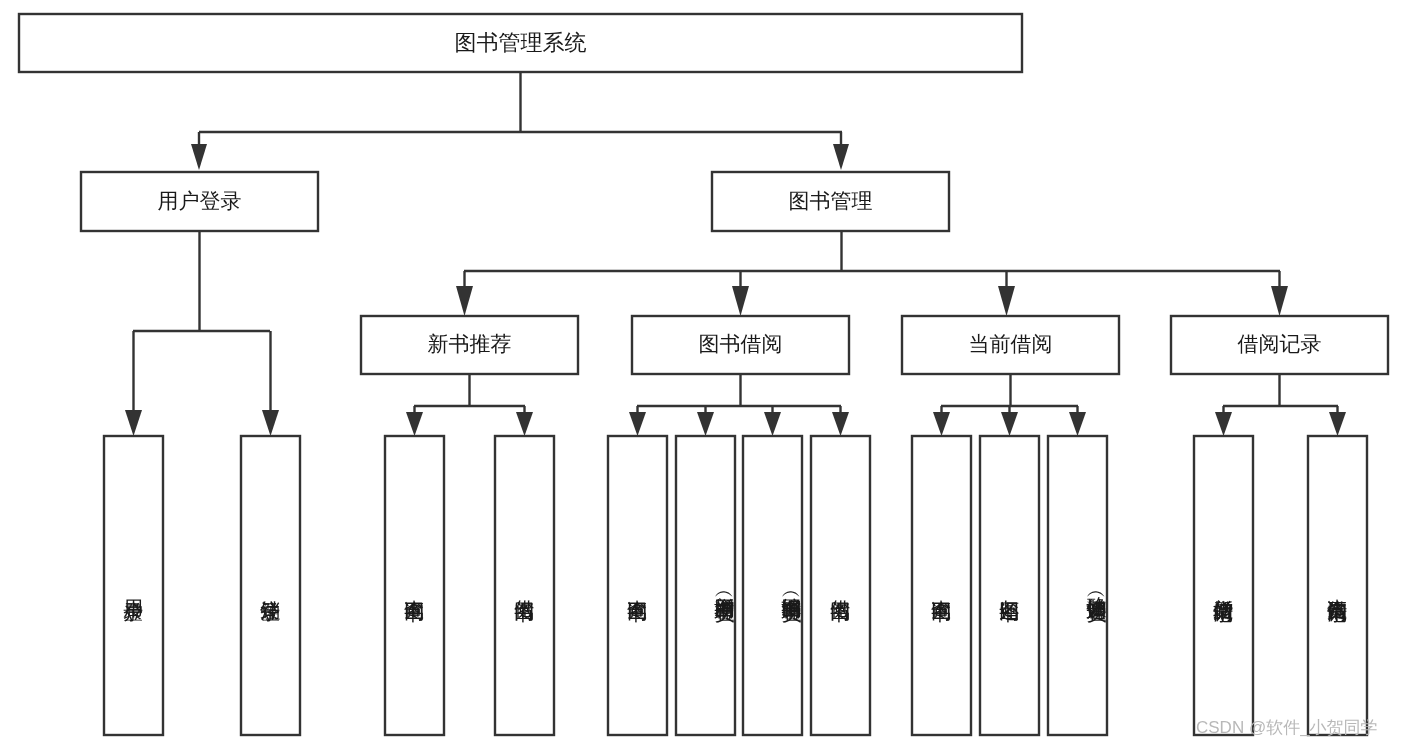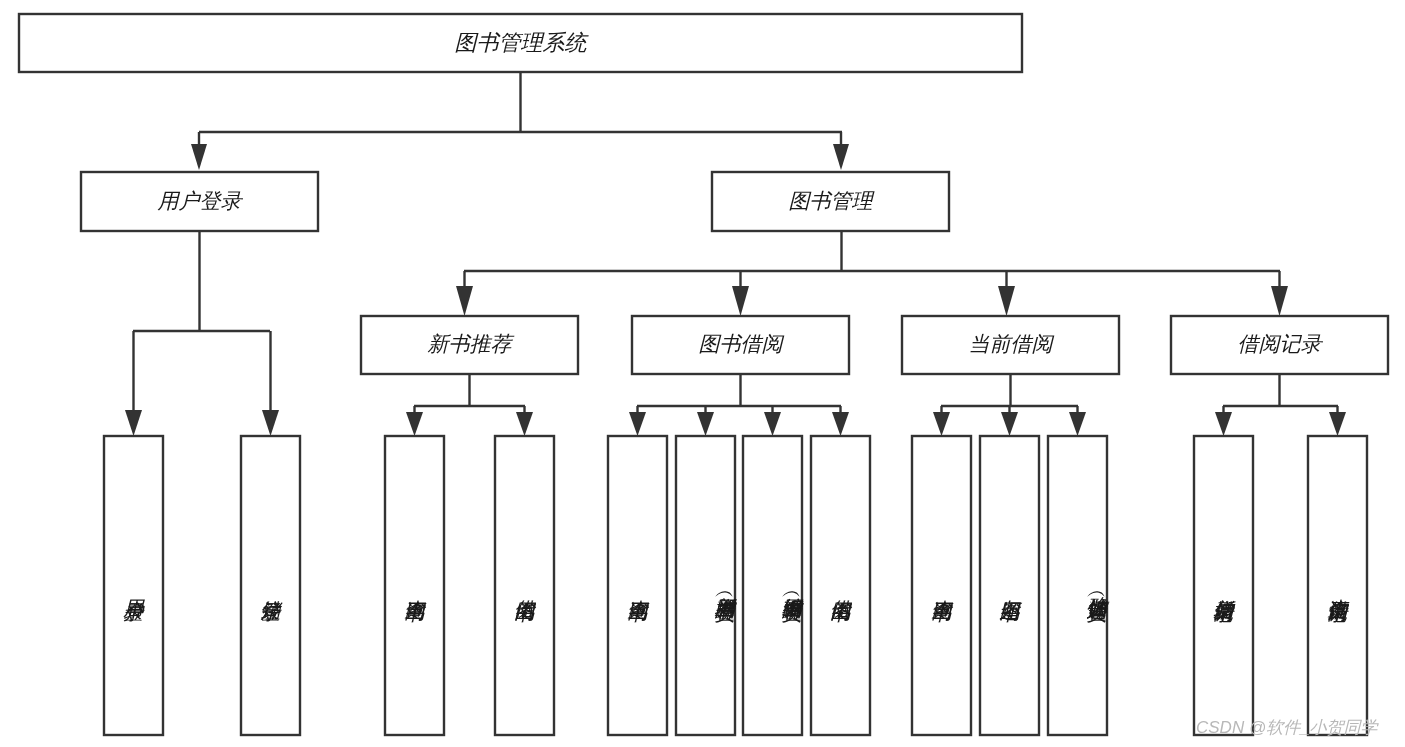--- a/index.html
+++ b/index.html
@@ -12,21 +12,20 @@
     font-family: "Liberation Sans", "DejaVu Sans", sans-serif;
     width: 1405px;
     height: 747px;
     overflow: hidden;
   }
   #diagram-root {
     position: relative;
     width: 1405px;
     height: 747px;
     background: #ffffff;
-    font-style: italic;
   }
   svg#flow-svg {
     position: absolute;
     left: 0;
     top: 0;
     width: 1405px;
     height: 747px;
     display: block;
   }
   .node-box {

